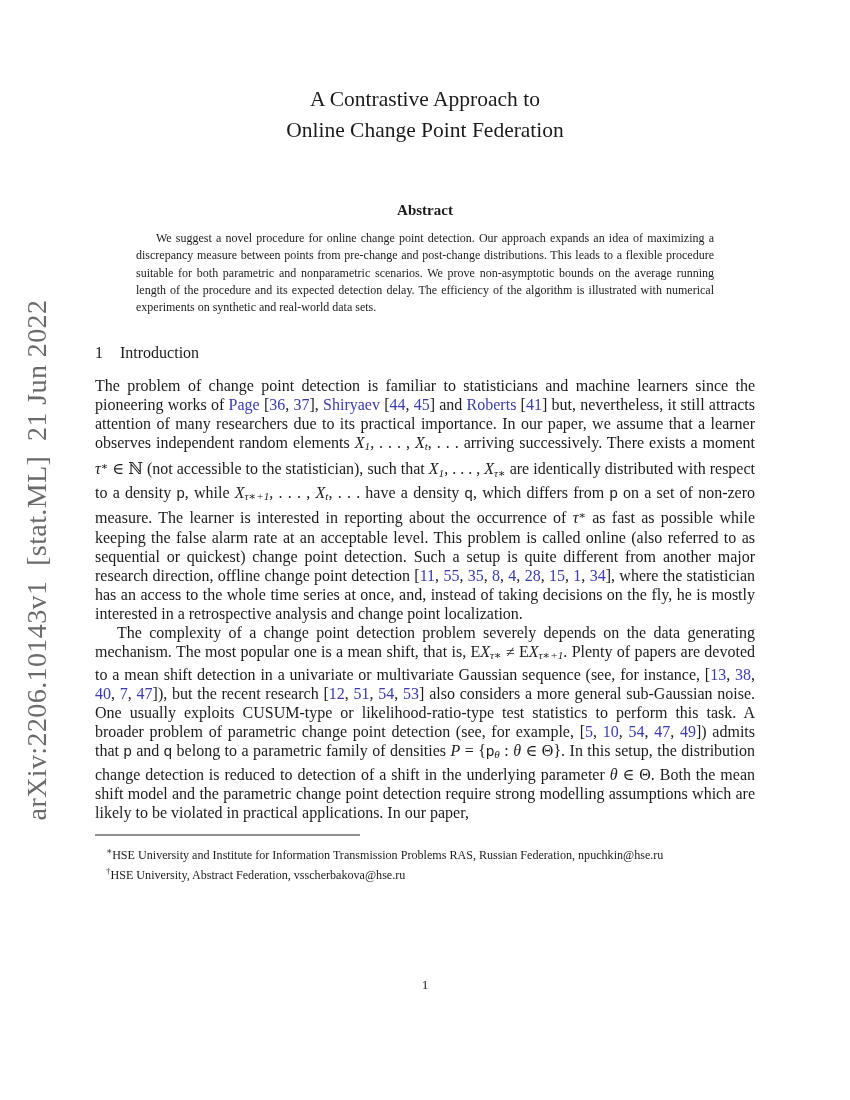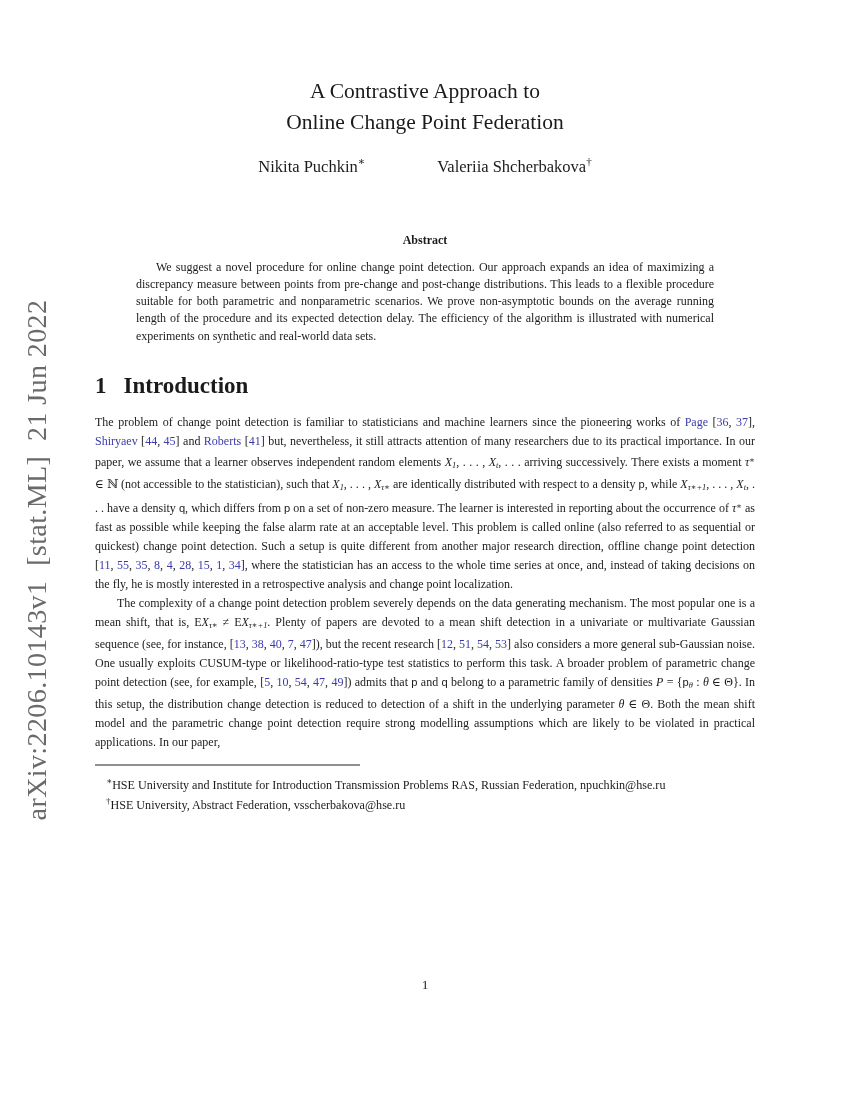--- a/index.html
+++ b/index.html
@@ -12,33 +12,33 @@
     color:#1b1b1b;
     -webkit-font-smoothing:antialiased;
   }
   .stamp {
     position:absolute; top:560px; left:37px;
     transform:translate(-50%,-50%) rotate(-90deg);
     font-size:28px; letter-spacing:0.4px;
     color:var(--stamp,#6a6a6a);
     white-space:pre;
   }
-  .main { width:660px; margin:8px auto; padding-top:68px; }
+  .main { width:660px; margin:16px auto; padding-top:68px; }
   .title { text-align:center; font-size:21.5px; line-height:31px; }
   .authors { display:flex; justify-content:center; gap:72px; margin-top:17px; font-size:16.5px; }
   .author sup { font-size:11px; }
-  .abstract-head { text-align:center; font-weight:bold; font-size:12px; margin-top:56px; }
+  .abstract-head { text-align:center; font-weight:bold; font-size:15px; margin-top:56px; }
   .abstract-body {
     width:578px; margin:11px auto 0;
     font-size:12px; line-height:17.3px;
     text-align:justify; text-indent:20px;
   }
-  .section-head { margin-top:28px; font-size:23px; font-weight:bold; }
+  .section-head { margin-top:28px; font-size:16px; font-weight:normal; }
   .section-head .num { display:inline-block; margin-right:17px; }
-  .para { font-size:12px; line-height:19px; text-align:justify; margin:0; }
+  .para { font-size:16px; line-height:19px; text-align:justify; margin:0; }
   .para.first { margin-top:14px; }
   .para.indent { text-indent:22px; }
   .footnote-block { margin-top:12px; }
   .footnote-rule { width:265px; border-top:2px solid #909090; margin-bottom:7px; }
   .footnote { font-size:12.1px; line-height:16px; text-indent:11px; }
   .footnote sup { font-size:9px; }
   .pageno { position:absolute; left:0; right:0; top:977px; text-align:center; font-size:13.5px; color:#2a2a2a; }
   
   .seg-p  { }
   .seg-i  { font-style:italic; }
@@ -56,38 +56,34 @@
 
   <div class="stamp">arXiv:2206.10143v1  [stat.ML]  21 Jun 2022</div>
 
   <div class="main">
 
     <div class="title">
       <div>A Contrastive Approach to</div>
       <div>Online Change Point Federation</div>
     </div>
 
-    <div class="authors">
-      <span class="author"><span>Nikita Puchkin</span><sup>∗</sup></span>
-      <span class="author"><span>Valeriia Shcherbakova</span><sup>†</sup></span>
-    </div>
 
     <div class="abstract-head">Abstract</div>
     <div class="abstract-body">We suggest a novel procedure for online change point detection. Our approach expands an idea of maximizing a discrepancy measure between points from pre-change and post-change distributions. This leads to a flexible procedure suitable for both parametric and nonparametric scenarios. We prove non-asymptotic bounds on the average running length of the procedure and its expected detection delay. The efficiency of the algorithm is illustrated with numerical experiments on synthetic and real-world data sets.</div>
 
     <div class="section-head">
       <span class="num">1</span><span>Introduction</span>
     </div>
 
     <p class="para first"><span class="seg-p">The problem of change point detection is familiar to statisticians and machine learners since the pioneering works of </span><span class="seg-link">Page</span><span class="seg-p"> [</span><span class="seg-cite">36</span><span class="seg-p">, </span><span class="seg-cite">37</span><span class="seg-p">], </span><span class="seg-link">Shiryaev</span><span class="seg-p"> [</span><span class="seg-cite">44</span><span class="seg-p">, </span><span class="seg-cite">45</span><span class="seg-p">] and </span><span class="seg-link">Roberts</span><span class="seg-p"> [</span><span class="seg-cite">41</span><span class="seg-p">] but, nevertheless, it still attracts attention of many researchers due to its practical importance. In our paper, we assume that a learner observes independent random elements </span><span class="seg-i">X</span><span class="seg-sub">1</span><span class="seg-p">, . . . , </span><span class="seg-i">X</span><span class="seg-sub">t</span><span class="seg-p">, . . . arriving successively. There exists a moment </span><span class="seg-i">τ</span><span class="seg-sup">∗</span><span class="seg-p"> ∈ ℕ (not accessible to the statistician), such that </span><span class="seg-i">X</span><span class="seg-sub">1</span><span class="seg-p">, . . . , </span><span class="seg-i">X</span><span class="seg-sub">τ∗</span><span class="seg-p"> are identically distributed with respect to a density </span><span class="seg-sf">p</span><span class="seg-p">, while </span><span class="seg-i">X</span><span class="seg-sub">τ∗+1</span><span class="seg-p">, . . . , </span><span class="seg-i">X</span><span class="seg-sub">t</span><span class="seg-p">, . . . have a density </span><span class="seg-sf">q</span><span class="seg-p">, which differs from </span><span class="seg-sf">p</span><span class="seg-p"> on a set of non-zero measure. The learner is interested in reporting about the occurrence of </span><span class="seg-i">τ</span><span class="seg-sup">∗</span><span class="seg-p"> as fast as possible while keeping the false alarm rate at an acceptable level. This problem is called online (also referred to as sequential or quickest) change point detection. Such a setup is quite different from another major research direction, offline change point detection [</span><span class="seg-cite">11</span><span class="seg-p">, </span><span class="seg-cite">55</span><span class="seg-p">, </span><span class="seg-cite">35</span><span class="seg-p">, </span><span class="seg-cite">8</span><span class="seg-p">, </span><span class="seg-cite">4</span><span class="seg-p">, </span><span class="seg-cite">28</span><span class="seg-p">, </span><span class="seg-cite">15</span><span class="seg-p">, </span><span class="seg-cite">1</span><span class="seg-p">, </span><span class="seg-cite">34</span><span class="seg-p">], where the statistician has an access to the whole time series at once, and, instead of taking decisions on the fly, he is mostly interested in a retrospective analysis and change point localization.</span></p>
     <p class="para indent"><span class="seg-p">The complexity of a change point detection problem severely depends on the data generating mechanism. The most popular one is a mean shift, that is, </span><span class="seg-bb">E</span><span class="seg-i">X</span><span class="seg-sub">τ∗</span><span class="seg-p"> ≠ </span><span class="seg-bb">E</span><span class="seg-i">X</span><span class="seg-sub">τ∗+1</span><span class="seg-p">. Plenty of papers are devoted to a mean shift detection in a univariate or multivariate Gaussian sequence (see, for instance, [</span><span class="seg-cite">13</span><span class="seg-p">, </span><span class="seg-cite">38</span><span class="seg-p">, </span><span class="seg-cite">40</span><span class="seg-p">, </span><span class="seg-cite">7</span><span class="seg-p">, </span><span class="seg-cite">47</span><span class="seg-p">]), but the recent research [</span><span class="seg-cite">12</span><span class="seg-p">, </span><span class="seg-cite">51</span><span class="seg-p">, </span><span class="seg-cite">54</span><span class="seg-p">, </span><span class="seg-cite">53</span><span class="seg-p">] also considers a more general sub-Gaussian noise. One usually exploits CUSUM-type or likelihood-ratio-type test statistics to perform this task. A broader problem of parametric change point detection (see, for example, [</span><span class="seg-cite">5</span><span class="seg-p">, </span><span class="seg-cite">10</span><span class="seg-p">, </span><span class="seg-cite">54</span><span class="seg-p">, </span><span class="seg-cite">47</span><span class="seg-p">, </span><span class="seg-cite">49</span><span class="seg-p">]) admits that </span><span class="seg-sf">p</span><span class="seg-p"> and </span><span class="seg-sf">q</span><span class="seg-p"> belong to a parametric family of densities </span><span class="seg-cal">P</span><span class="seg-p"> = {</span><span class="seg-sf">p</span><span class="seg-sub">θ</span><span class="seg-p"> : </span><span class="seg-i">θ</span><span class="seg-p"> ∈ Θ}. In this setup, the distribution change detection is reduced to detection of a shift in the underlying parameter </span><span class="seg-i">θ</span><span class="seg-p"> ∈ Θ. Both the mean shift model and the parametric change point detection require strong modelling assumptions which are likely to be violated in practical applications. In our paper,</span></p>
 
     <div class="footnote-block">
       <div class="footnote-rule"></div>
-      <div class="footnote"><sup>∗</sup><span>HSE University and Institute for Introduction Transmission Problems RAS, Russian Federation, npuchkin@hse.ru</span></div>
+      <div class="footnote"><sup>∗</sup><span>HSE University and Institute for Information Transmission Problems RAS, Russian Federation, npuchkin@hse.ru</span></div>
       <div class="footnote"><sup>†</sup><span>HSE University, Abstract Federation, vsscherbakova@hse.ru</span></div>
     </div>
 
   </div>
 
   <div class="pageno">1</div>
 
 </div>
 
 </body></html>

